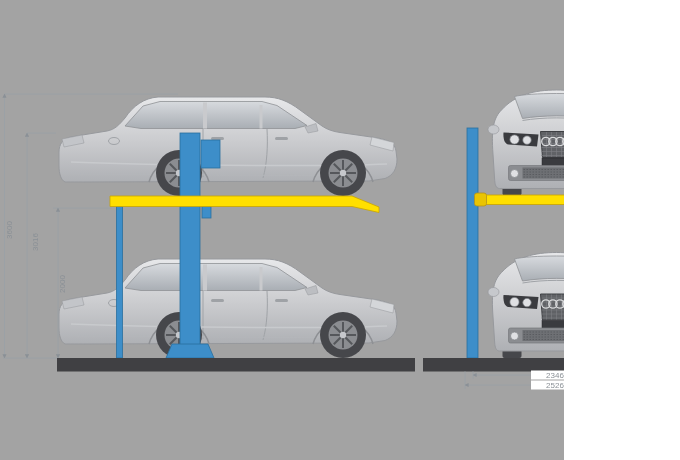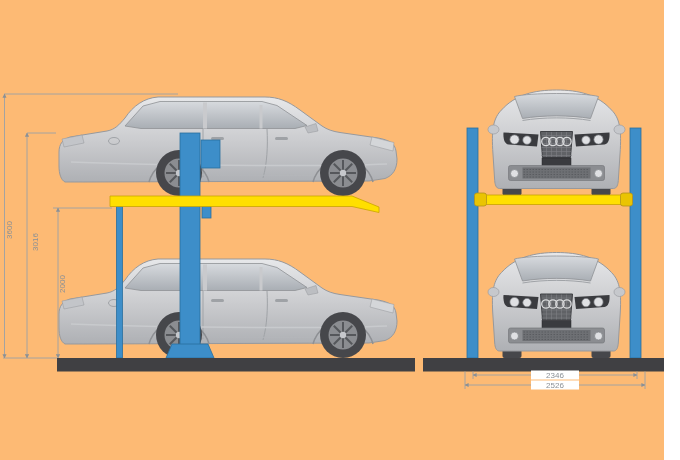--- a/index.html
+++ b/index.html
@@ -1,20 +1,20 @@
 <!DOCTYPE html>
 <html style="--post-blue: #3d8ec9; --platform-yellow: #ffdf00; --platform-cap-yellow: #eac402; --ground-dark: #404043; --dim-gray: #9aa0a6; --dim-text-gray: #8a9096;"><head>
 <meta charset="utf-8">
 <style>
   :root{
     --post-blue:#3d8ec9; --platform-yellow:#ffdf00; --platform-cap-yellow:#eac402;
     --ground-dark:#404043; --dim-gray:#9aa0a6; --dim-text-gray:#8a9096;
   }
   html,body{margin:0;padding:0;background:#fff;}
-  .stage{position:relative;width:664px;height:460px;background:#fdba74;overflow:hidden;
+  .stage{position:relative;width:564px;height:460px;background:#a3a3a3;overflow:hidden;
          font-family:"Liberation Sans",sans-serif;}
   .fill-blue{fill:var(--post-blue);stroke:#2a6f9e;stroke-width:.8;}
   .fill-yellow{fill:var(--platform-yellow);stroke:#c9a400;stroke-width:.8;}
   .fill-cap{fill:var(--platform-cap-yellow);stroke:#b2921c;stroke-width:.8;}
   .fill-ground{fill:var(--ground-dark);stroke:none;}
   .dim{stroke:var(--dim-gray);stroke-width:.9;fill:none;}
   .dim-text{fill:var(--dim-text-gray);font-family:"Liberation Sans",sans-serif;font-size:8px;}
   .label-bg{fill:#ffffff;}
 </style>
 </head>

